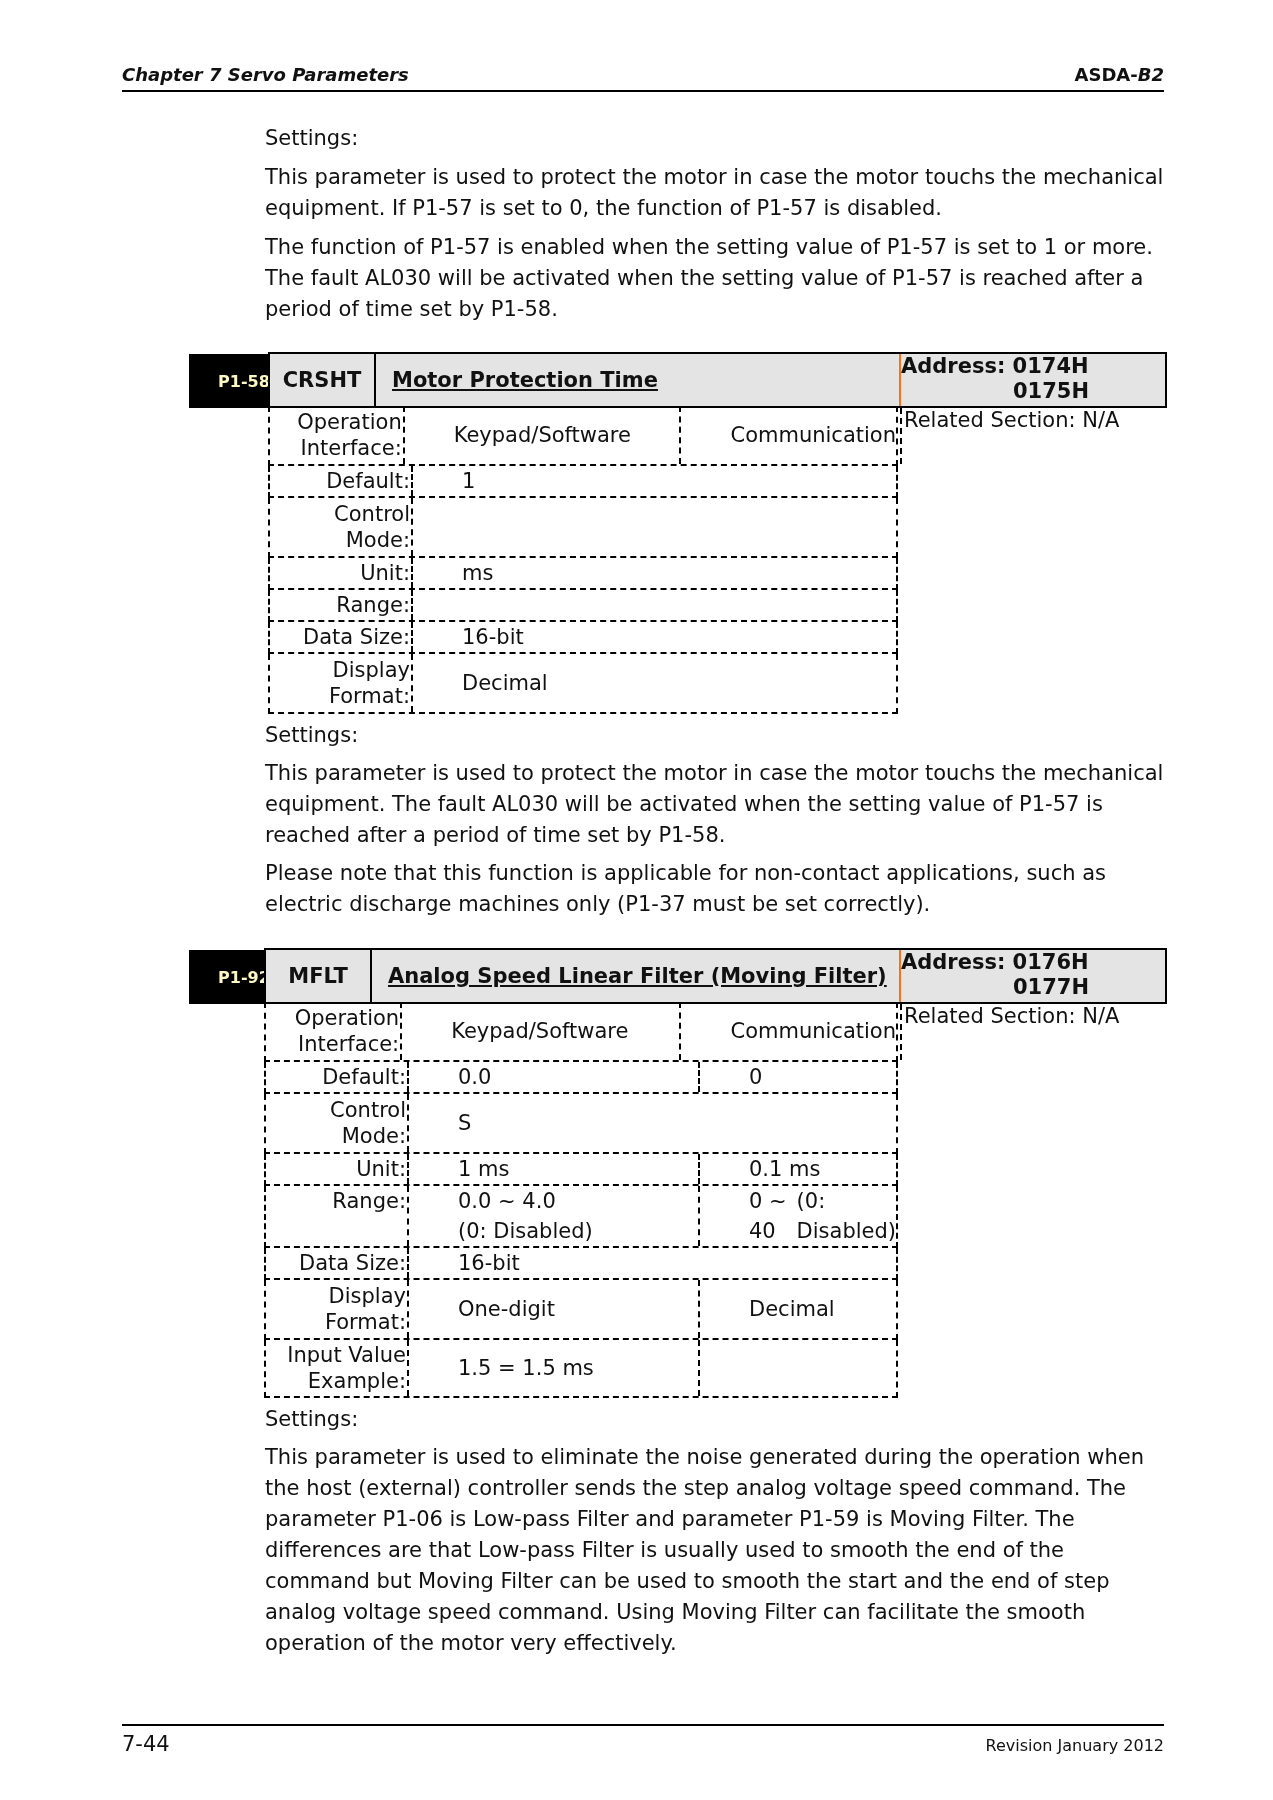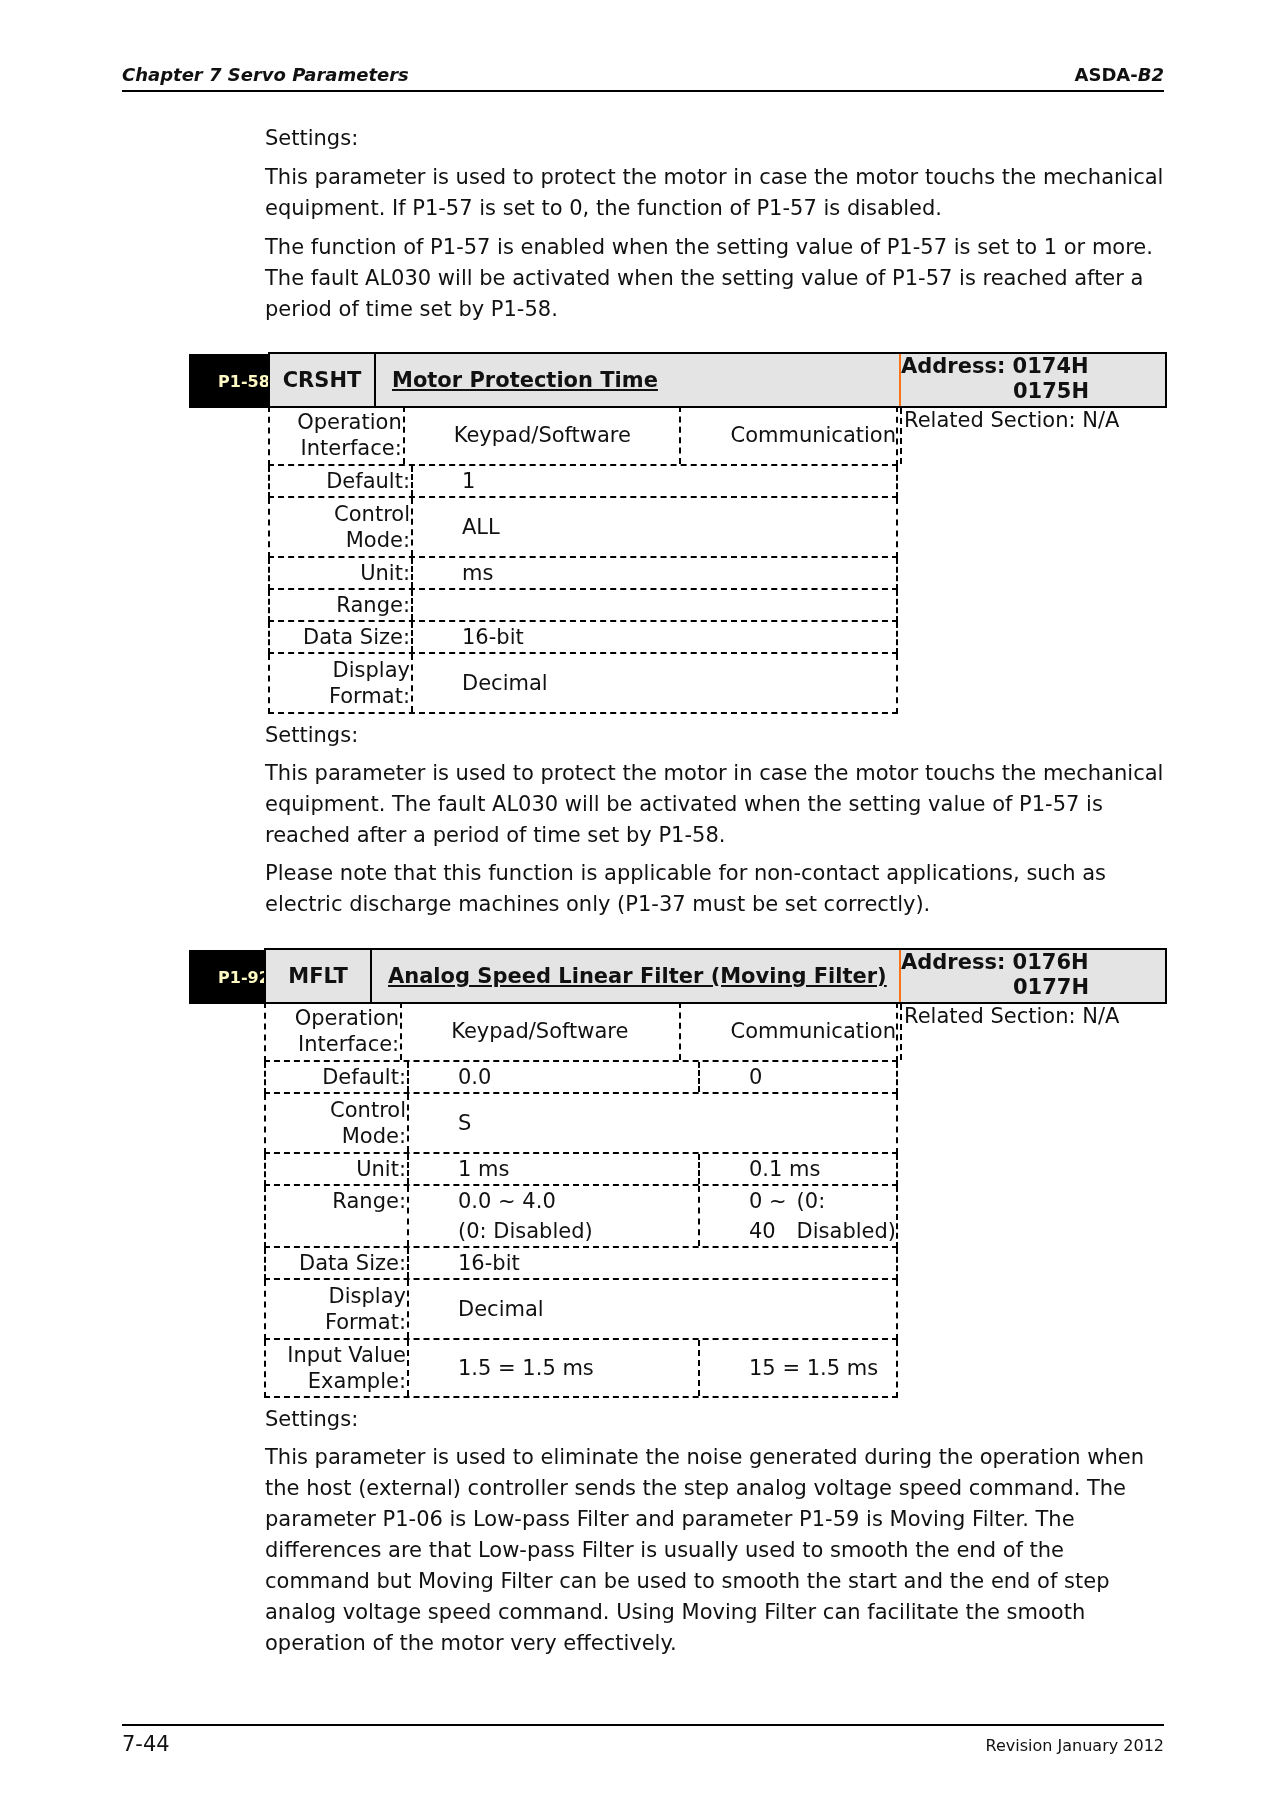--- a/index.html
+++ b/index.html
@@ -53,21 +53,20 @@
       <div class="lbl">Operation Interface:</div>
       <div class="v1">Keypad/Software</div>
       <div class="v2">Communication</div>
     </div>
   <div class="row" style="height:32px">
       <div class="lbl">Default:</div>
       <div class="vfull">1</div>
     </div>
   <div class="row" style="height:60px">
       <div class="lbl">Control Mode:</div>
-      <div class="vfull">ALL</div>
     </div>
   <div class="row" style="height:32px">
       <div class="lbl">Unit:</div>
       <div class="vfull">ms</div>
     </div>
   <div class="row" style="height:32px">
       <div class="lbl">Range:</div>
     </div>
   <div class="row" style="height:32px">
       <div class="lbl">Data Size:</div>
@@ -122,26 +121,26 @@
         <span>0 ~ 40</span>
         <span>(0: Disabled)</span>
       </div>
     </div>
   <div class="row" style="height:32px">
       <div class="lbl">Data Size:</div>
       <div class="vfull">16-bit</div>
     </div>
   <div class="row" style="height:60px">
       <div class="lbl">Display Format:</div>
+      <div class="v1">One-digit</div>
       <div class="v2">Decimal</div>
     </div>
   <div class="row" style="height:58px">
       <div class="lbl">Input Value Example:</div>
       <div class="v1">1.5 = 1.5 ms</div>
-      <div class="v2">15 = 1.5 ms</div>
     </div>
 </div>
 <div class="para" style="top:1404px">Settings:</div>
 <div class="para" style="top:1442px">This parameter is used to eliminate the noise generated during the operation when the host (external) controller sends the step analog voltage speed command. The parameter P1-06 is Low-pass Filter and parameter P1-59 is Moving Filter. The differences are that Low-pass Filter is usually used to smooth the end of the command but Moving Filter can be used to smooth the start and the end of step analog voltage speed command. Using Moving Filter can facilitate the smooth operation of the motor very effectively.</div>
 
 <div class="ftr">
   <span class="l">7-44</span>
   <span class="r">Revision January 2012</span>
 </div>
 

